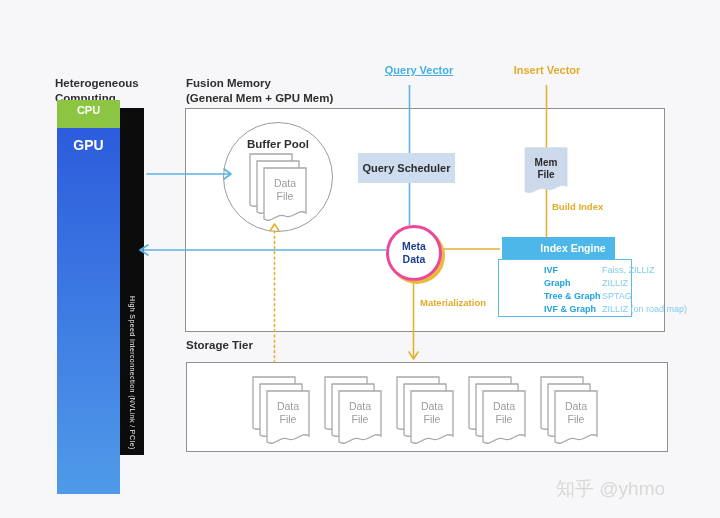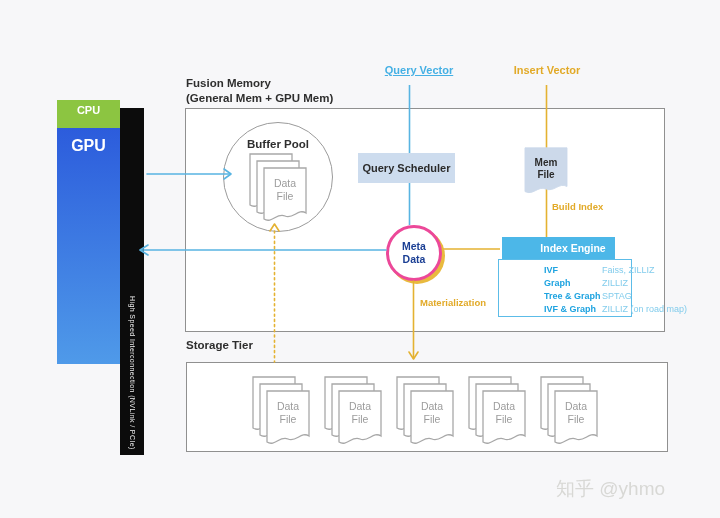--- a/index.html
+++ b/index.html
@@ -8,22 +8,22 @@
   .abs{position:absolute;}
   .z0{z-index:0;} .z2{z-index:2;}
   svg.connect{position:absolute;left:0;top:0;width:720px;height:518px;pointer-events:none;}
   svg.lower{z-index:1;} svg.upper{z-index:3;}
 
   .sec-label{font-weight:bold;color:#2e2e2e;font-size:11.5px;line-height:1.3;white-space:pre-line;}
   .box{background:#ffffff;border:1px solid #909090;box-sizing:border-box;}
 
   .cpu{left:57px;top:100px;width:63px;height:32px;background:#8cc541;color:#fff;
        font-weight:bold;font-size:11px;text-align:center;line-height:20px;}
-  .gpu{left:57px;top:128px;width:63px;height:236px;background:linear-gradient(180deg,#2c5cdc,#4f9ae9);
-       color:#fff;font-weight:bold;font-size:16px;text-align:center;padding-top:9px;box-sizing:border-box;}
+  .gpu{left:57px;top:128px;width:63px;height:366px;background:linear-gradient(180deg,#2c5cdc,#4f9ae9);
+       color:#fff;font-weight:bold;font-size:14px;text-align:center;padding-top:9px;box-sizing:border-box;}
   .strip{left:120px;top:108px;width:24px;height:347px;background:#0c0c0c;}
   .strip-text{position:absolute;bottom:5px;left:50%;transform:translateX(-50%);
        writing-mode:vertical-rl;font-size:7px;letter-spacing:0.4px;color:#f0f0f0;white-space:nowrap;}
 
   .fusion-box{left:185px;top:108px;width:480px;height:224px;}
   .storage-box{left:186px;top:362px;width:482px;height:90px;}
 
   .vec-label{top:64px;width:80px;text-align:center;font-weight:bold;font-size:11px;}
   .qv{left:379px;color:#45b0e4;text-decoration:underline;} .iv{left:507px;color:#e2aa28;}
 
@@ -83,20 +83,22 @@
       <path d="M409.5 85 V225" stroke="#58b4e2" stroke-width="1.6" fill="none"></path>
     </g>
     <g>
       <path d="M546.5 85 V237" stroke="#e4b231" stroke-width="1.6" fill="none"></path>
     </g>
     <g>
       <path d="M442 249 H500" stroke="#e4b231" stroke-width="1.6" fill="none"></path>
     </g>
   </svg>
 
+  <div class="abs sec-label z2" style="left:55px;top:76px;">Heterogeneous
+Computing</div>
   <div class="abs cpu z2">CPU</div>
   <div class="abs gpu z2">GPU</div>
   <div class="abs strip z2">
     <span class="strip-text">High Speed Interconnection (NVLink / PCIe)</span>
   </div>
 
   <div class="abs sec-label z2" style="left:186px;top:76px;">Fusion Memory
 (General Mem + GPU Mem)</div>
 
   <div class="abs vec-label qv z2">Query Vector</div>

